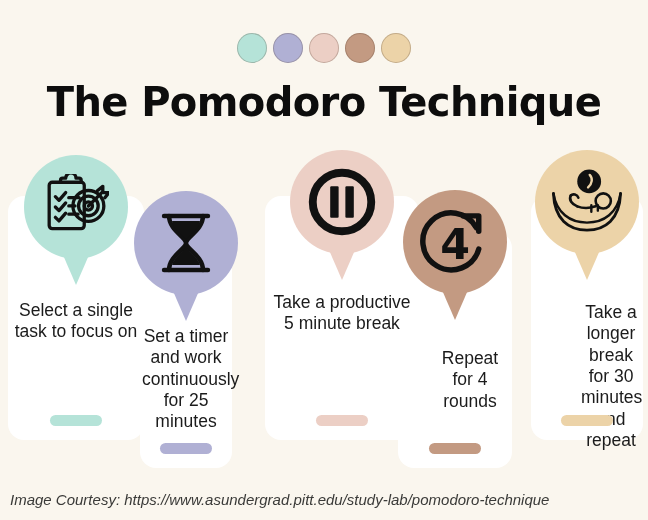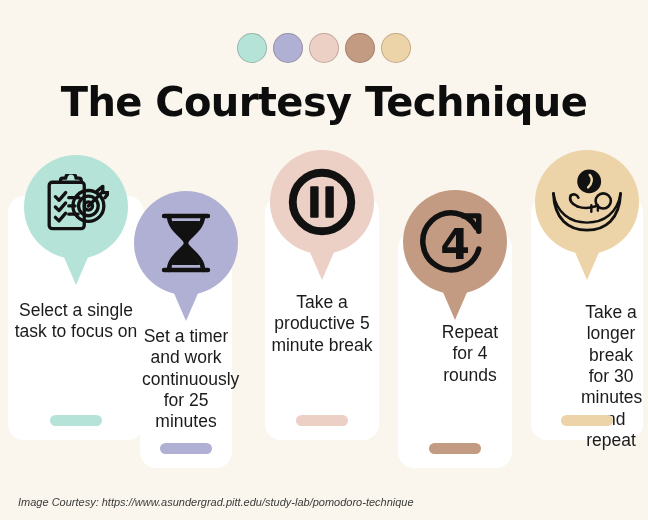--- a/index.html
+++ b/index.html
@@ -106,67 +106,67 @@
     transform: translateX(-50%);
     width: 52px;
     height: 11px;
     border-radius: 6px;
     z-index: 2;
   }
 
   
   #card-1 { left: 8px;   top: 196px; width: 136px; height: 244px; }
   #card-2 { left: 140px; top: 232px; width: 92px; height: 236px; }
-  #card-3 { left: 265px; top: 196px; width: 114px; height: 244px; }
+  #card-3 { left: 265px; top: 196px; width: 114px; height: 244px; padding-left: 40px; }
   #card-4 { left: 398px; top: 232px; width: 114px; height: 236px; }
   #card-5 { left: 531px; top: 196px; width: 112px; height: 244px; }
 
   #card-1 .bubble { top: -41px; }
   #card-2 .bubble { top: -41px; }
   #card-3 .bubble { top: -46px; }
   #card-4 .bubble { top: -42px; }
   #card-5 .bubble { top: -46px; }
 
   #card-1 .card-text { top: 104px; }
   #card-2 .card-text { top: 94px; }
   #card-3 .card-text { top: 96px; }
-  #card-4 .card-text { top: 90px; margin-left: 30px; }
+  #card-4 .card-text { top: 116px; margin-left: 30px; }
   #card-5 .card-text { top: 106px; margin-left: 48px; }
 
   #card-1 .pill { bottom: 14px; }
   #card-2 .pill { bottom: 14px; }
   #card-3 .pill { bottom: 14px; }
   #card-4 .pill { bottom: 14px; }
   #card-5 .pill { bottom: 14px; }
 
   
   .footer {
     position: absolute;
-    left: 18px;
+    left: 10px;
     bottom: 12px;
-    font-size: 11px;
+    font-size: 15px;
     font-style: italic;
     color: #3a3a38;
     font-family: "Liberation Sans", sans-serif;
   }
 </style>
 </head>
 <body style="background: rgb(250, 246, 238);">
 
 <div id="infographic">
 
   <div class="swatch-row">
     <div class="swatch" style="background: rgb(181, 227, 216);"></div>
     <div class="swatch" style="background: rgb(176, 176, 212);"></div>
     <div class="swatch" style="background: rgb(236, 207, 197);"></div>
     <div class="swatch" style="background: rgb(195, 154, 130);"></div>
     <div class="swatch" style="background: rgb(236, 211, 168);"></div>
   </div>
 
-  <div class="title" style="color: rgb(13, 13, 13);">The Courtesy Technique</div>
+  <div class="title" style="color: rgb(13, 13, 13);">The Pomodoro Technique</div>
 
   <div class="card" id="card-1">
     <div class="card-inner">
       <div class="bubble" style="background: rgb(181, 227, 216); color: rgb(181, 227, 216);">
         <span class="tail"></span>
         <svg width="66" height="66" viewBox="0 0 64 64" fill="none" stroke="#111" stroke-width="3.2" stroke-linecap="round" stroke-linejoin="round">
           <rect x="6" y="8" width="34" height="45" rx="3"></rect>
           <path d="M17 8 v-2 a2 2 0 0 1 2-2 h3 a5 5 0 0 1 10 0 h3 a2 2 0 0 1 2 2 v2"></path>
           <path d="M12 22 l3.5 3.5 L22 18"></path>
           <path d="M12 32 l3.5 3.5 L22 28"></path>

